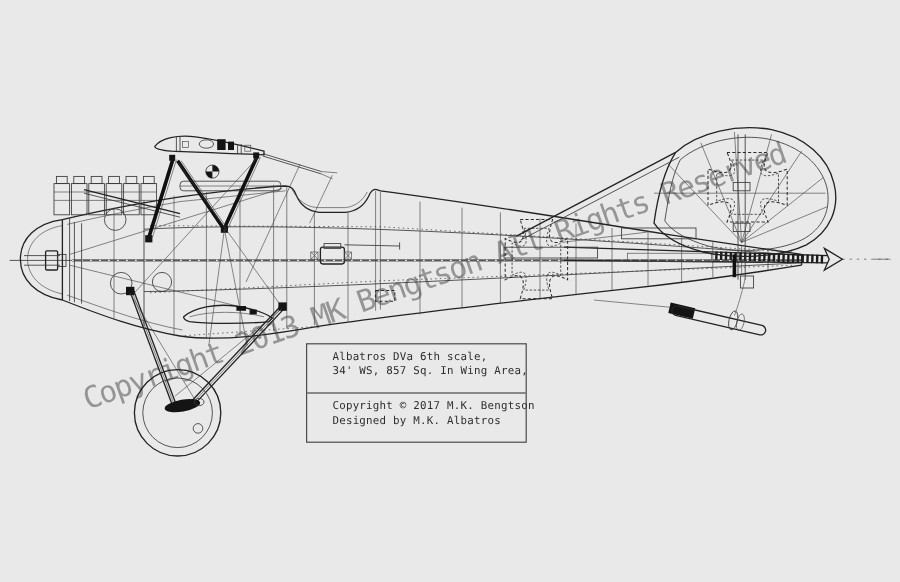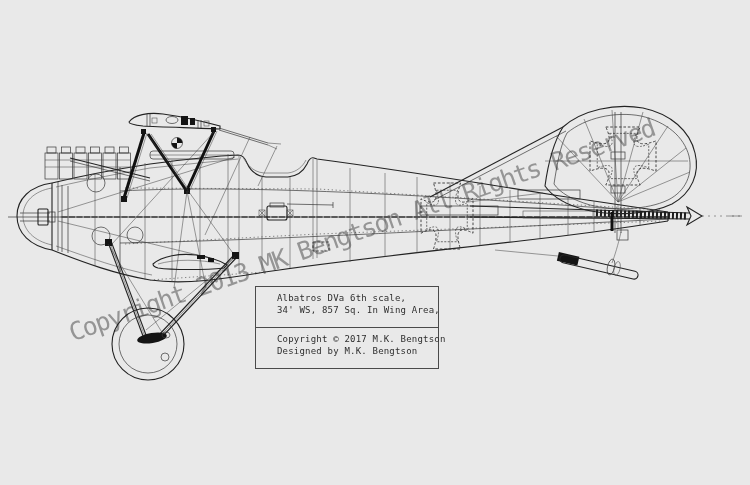--- a/index.html
+++ b/index.html
@@ -283,17 +283,17 @@
 
   </svg>
 
   <div class="title-block">
     <div class="tb-section first">
       <div class="tb-line">Albatros DVa 6th scale,</div>
       <div class="tb-line">34' WS, 857 Sq. In Wing Area,</div>
     </div>
     <div class="tb-section">
       <div class="tb-line">Copyright © 2017 M.K. Bengtson</div>
-      <div class="tb-line">Designed by M.K. Bengtson</div>
+      <div class="tb-line">Designed by M.K. Albatros</div>
     </div>
   </div>
 
 </div>
 
 </body></html>

